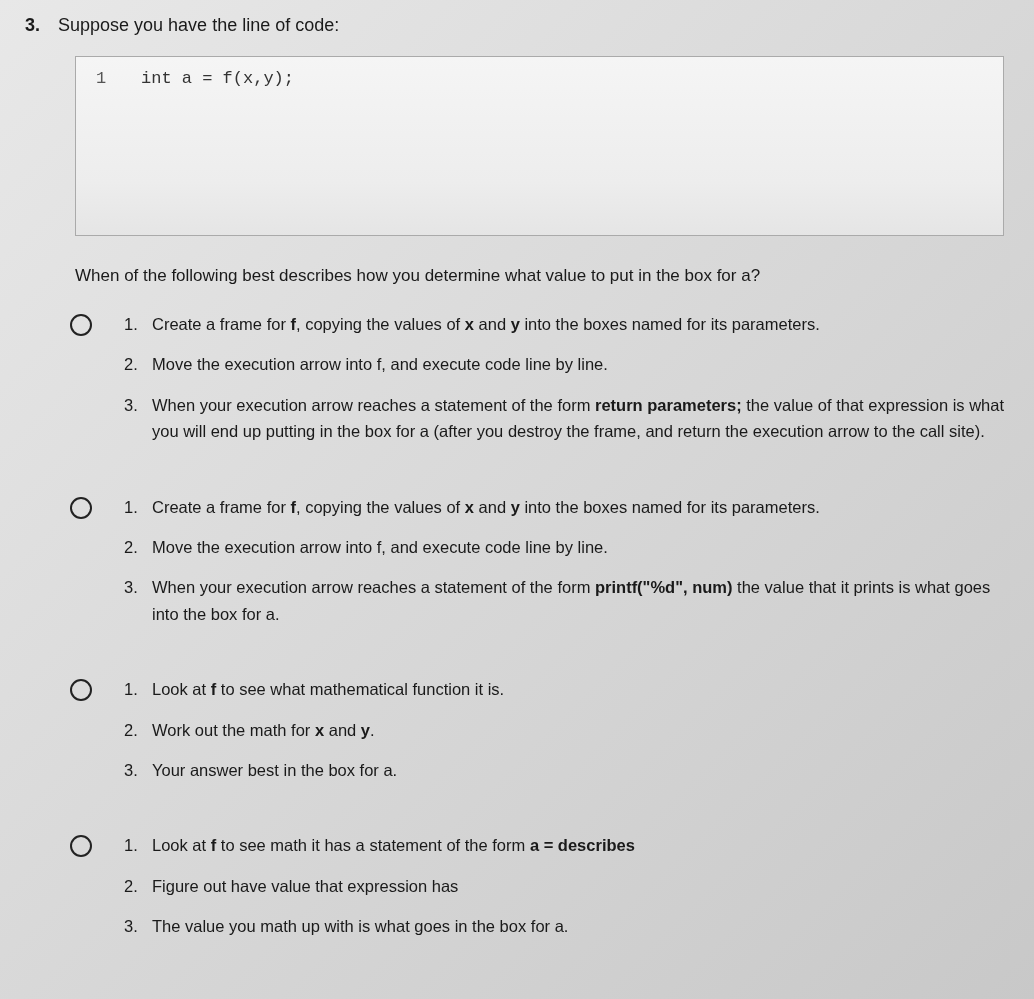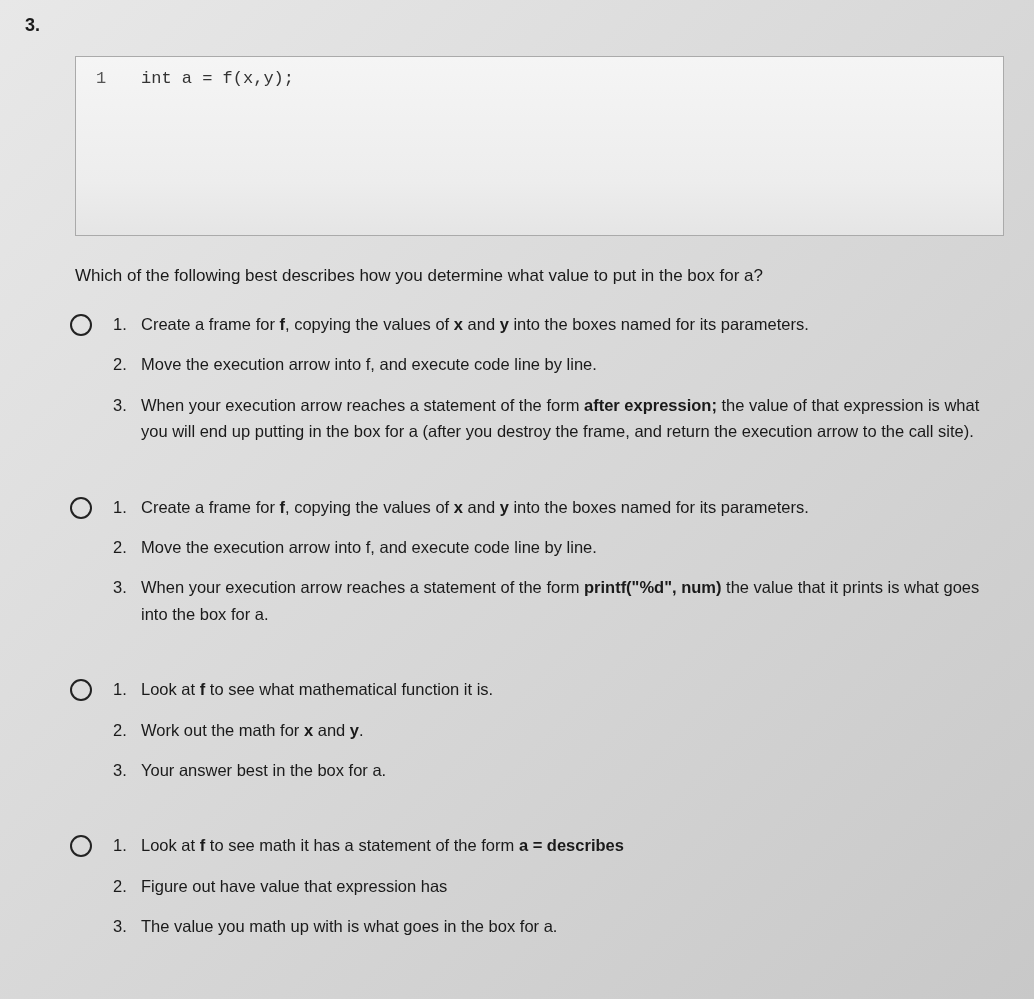--- a/index.html
+++ b/index.html
@@ -58,21 +58,21 @@
       margin-left: 50px;
       font-size: 17px;
       color: #1a1a1a;
       margin-bottom: 25px;
     }
     .options-container {
       margin-left: 45px;
     }
     .option-row {
       display: flex;
-      gap: 21px;
+      gap: 32px;
       margin-bottom: 35px;
       align-items: flex-start;
     }
     .radio-button {
       width: 22px;
       height: 22px;
       border: 2.5px solid #222;
       border-radius: 50%;
       flex-shrink: 0;
       margin-top: 3px;
@@ -103,43 +103,44 @@
     }
     .bold {
       font-weight: bold;
     }
   </style>
 </head>
 <body>
 
 <div class="question-header">
   <span class="question-number">3.</span>
+  <span class="question-intro">Suppose you have the line of code:</span>
 </div>
 
 <div class="code-block">
   <div class="code-line">
     <span class="line-number">1</span>
     <span class="code-content">int a = f(x,y);</span>
   </div>
 </div>
 
-<div class="question-text">Which of the following best describes how you determine what value to put in the box for a?</div>
+<div class="question-text">When of the following best describes how you determine what value to put in the box for a?</div>
 
 <div class="options-container">
 
   <div class="option-row">
     <div class="radio-button"></div>
     <div class="option-content">
       <ol>
         <li>
           <span>Create a frame for </span><span class="bold">f</span><span>, copying the values of </span><span class="bold">x</span><span> and </span><span class="bold">y</span><span> into the boxes named for its parameters.</span>
         </li>
         <li>Move the execution arrow into f, and execute code line by line.</li>
         <li>
-          <span>When your execution arrow reaches a statement of the form </span><span class="bold">after expression;</span><span> the value of that expression is what you will end up putting in the box for a (after you destroy the frame, and return the execution arrow to the call site).</span>
+          <span>When your execution arrow reaches a statement of the form </span><span class="bold">return parameters;</span><span> the value of that expression is what you will end up putting in the box for a (after you destroy the frame, and return the execution arrow to the call site).</span>
         </li>
       </ol>
     </div>
   </div>
 
   <div class="option-row">
     <div class="radio-button"></div>
     <div class="option-content">
       <ol>
         <li>

